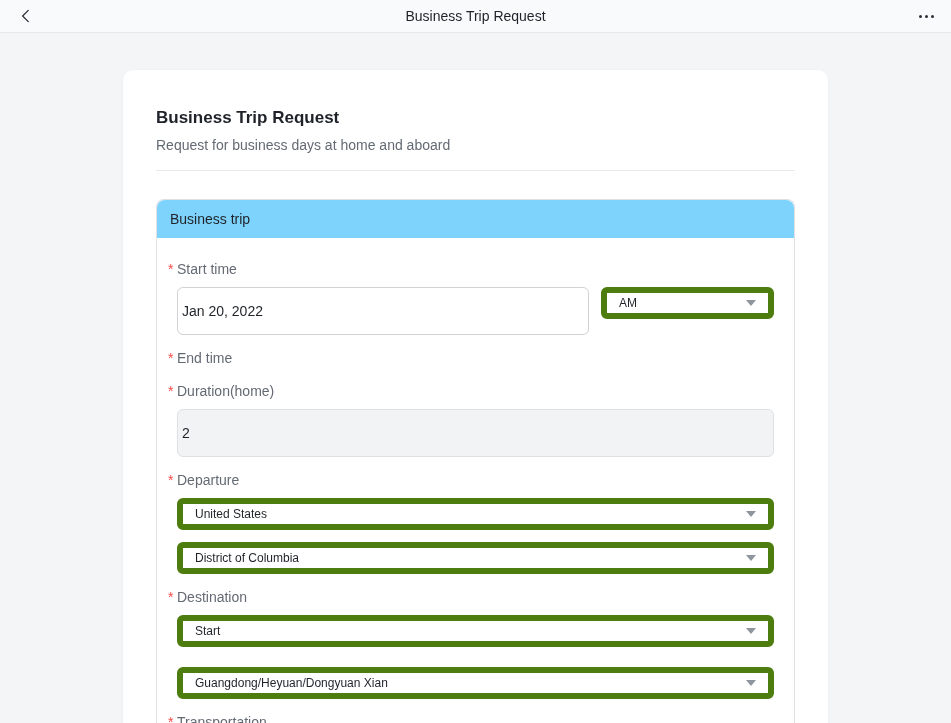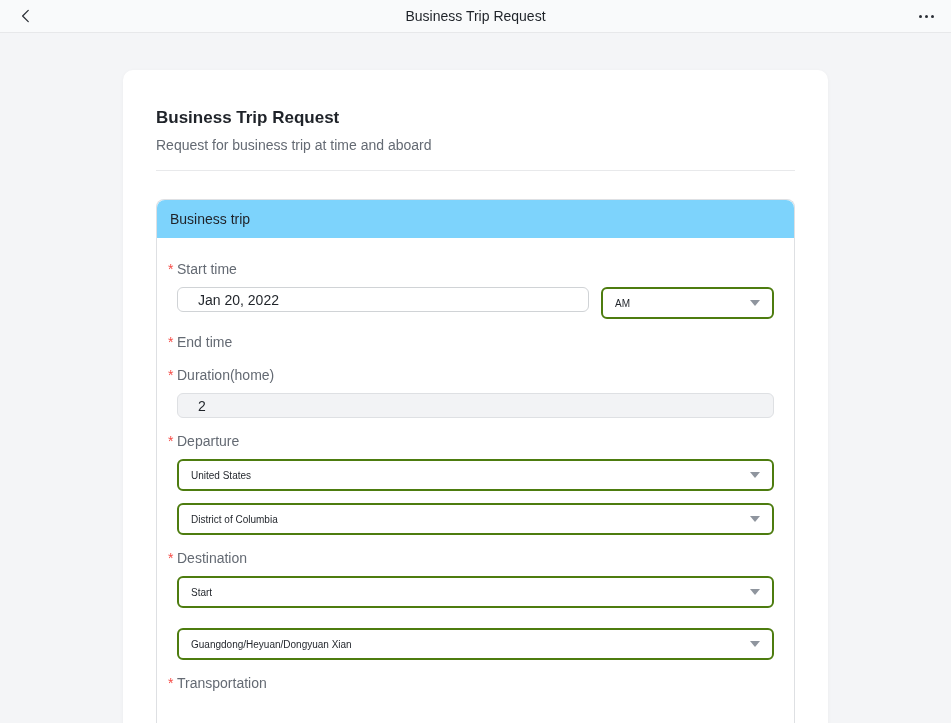--- a/index.html
+++ b/index.html
@@ -84,42 +84,42 @@
   .star {
     color: #f54a45;
     width: 5px;
     margin-left: -9px;
     margin-right: 4px;
     font-size: 14px;
     line-height: 20px;
   }
   .control-row { margin-top: 8px; display: flex; gap: 12px; }
   .text-input {
-    height: 25px;
+    height: 48px;
     border: 1px solid #d0d3d6;
     border-radius: 6px;
     background: #fff;
     font-size: 14px;
     color: #1f2329;
-    padding: 0 20px;
+    padding: 0 4px;
     font-family: inherit;
     width: 100%;
     outline: none;
     display: flex; align-items: center;
   }
   .text-input.disabled { background: #f2f3f5; border-color: #dee0e3; }
   .date-input { flex: 1; }
   .select {
     height: 32px;
-    border: 2px solid #4d7c0f;
+    border: 6px solid #4d7c0f;
     border-radius: 6px;
     background: #fff;
     display: flex; align-items: center; justify-content: space-between;
     padding: 0 12px;
-    font-size: 10px;
+    font-size: 12px;
     color: #1f2329;
     cursor: pointer;
   }
   .select.small { width: 173px; flex-shrink: 0; }
   .select.full { width: 100%; }
   .caret {
     width: 0; height: 0;
     border-left: 5px solid transparent;
     border-right: 5px solid transparent;
     border-top: 6px solid #8f959e;
@@ -144,21 +144,21 @@
     <span style="display:flex;gap:3px;">
         <i></i>
         <i></i>
         <i></i>
       </span>
   </div>
 </header>
 
 <main class="card">
   <h1 class="card-title">Business Trip Request</h1>
-  <p class="card-subtitle">Request for business trip at time and aboard</p>
+  <p class="card-subtitle">Request for business days at home and aboard</p>
   <div class="divider"></div>
 
   <section class="section">
     <div class="section-header">
       <span>Business trip</span>
     </div>
 
     <div class="section-body">
 
       <div class="field">

